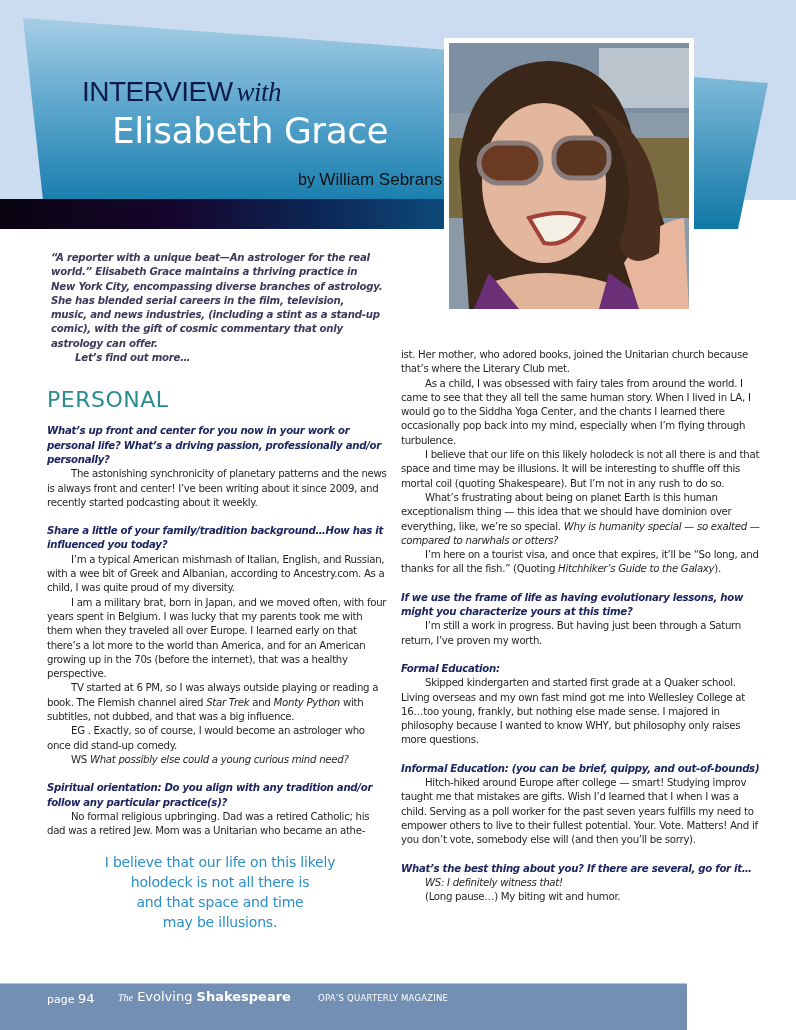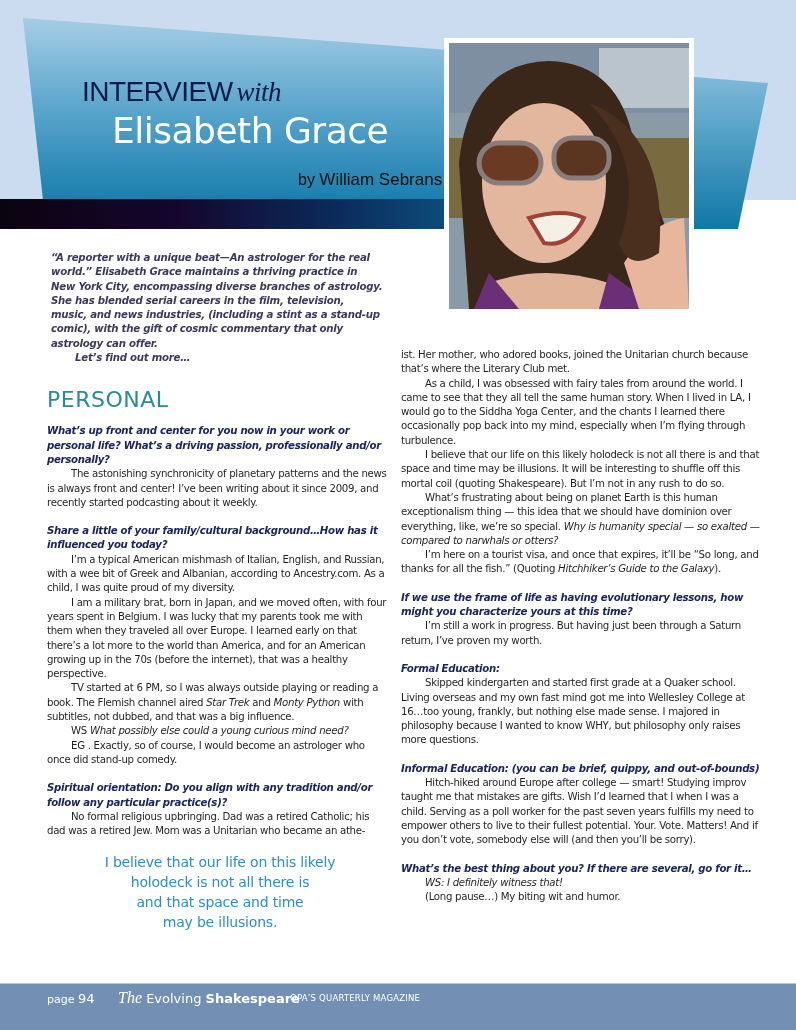--- a/index.html
+++ b/index.html
@@ -43,28 +43,28 @@
        margin:0; text-indent:24px; letter-spacing:-0.3px; }
   .p.noindent { text-indent:0; }
   .p em { font-style:italic; }
   .gap { height:14px; }
 
   .pull-quote { position:absolute; left:62px; top:852px; width:316px; text-align:center;
                 font-family:"DejaVu Sans", sans-serif; font-size:14px; line-height:20px; color:#2a8fc9;
                 letter-spacing:-0.2px; }
   .pull-quote span { display:block; }
 
-  .footer { position:absolute; left:0; top:983px; width:796px; height:47px; background:#7390b4;
+  .footer { position:absolute; left:0; top:983px; width:687px; height:47px; background:#7390b4;
             border-top:1px solid #b8c8d4; }
   .footer-page { position:absolute; left:47px; top:7px; font-size:11px; color:#ffffff; white-space:nowrap; }
   .footer-page .num { font-size:13px; }
   .footer-mag { position:absolute; left:118px; top:5px; color:#ffffff; white-space:nowrap; font-size:13px; }
-  .footer-mag .the { font-family:"Liberation Serif", serif; font-style:italic; font-size:16px; }
+  .footer-mag .the { font-family:"Liberation Serif", serif; font-style:italic; font-size:10px; }
   .footer-mag .astro { font-weight:bold; }
-  .footer-tag { position:absolute; left:290px; top:9px; font-size:8.5px; color:#ffffff; white-space:nowrap; letter-spacing:0.2px; }
+  .footer-tag { position:absolute; left:290px; top:9px; font-size:8.5px; color:#ffffff; white-space:nowrap; letter-spacing:0.2px;padding-left:28px; }
 </style>
 </head>
 <body>
 
 <div class="bg-light"></div>
 
 <svg class="panel-left" viewBox="0 0 450 230" width="450" height="230">
   <defs>
     <linearGradient id="gl" x1="0" y1="0" x2="0" y2="1">
       <stop offset="0" stop-color="#a6cde4"></stop>
@@ -121,26 +121,26 @@
     <span>“A reporter with a unique beat—An astrologer for the real world.” Elisabeth Grace maintains a thriving practice in New York City, encompassing diverse branches of astrology. She has blended serial careers in the film, television, music, and news industries, (including a stint as a stand-up comic), with the gift of cosmic commentary that only astrology can offer.</span>
     <span class="indent">Let’s find out more…</span>
   </p>
 
   <h2 class="section-heading">PERSONAL</h2>
 
   <p class="q">What’s up front and center for you now in your work or personal life? What’s a driving passion, professionally and/or personally?</p>
   <p class="p">The astonishing synchronicity of planetary patterns and the news is always front and center! I’ve been writing about it since 2009, and recently started podcasting about it weekly.</p>
   <div class="gap"></div>
 
-  <p class="q">Share a little of your family/cultural background…How has it influenced you today?</p>
+  <p class="q">Share a little of your family/tradition background…How has it influenced you today?</p>
   <p class="p">I’m a typical American mishmash of Italian, English, and Russian, with a wee bit of Greek and Albanian, according to Ancestry.com. As a child, I was quite proud of my diversity.</p>
   <p class="p">I am a military brat, born in Japan, and we moved often, with four years spent in Belgium. I was lucky that my parents took me with them when they traveled all over Europe. I learned early on that there’s a lot more to the world than America, and for an American growing up in the 70s (before the internet), that was a healthy perspective.</p>
   <p class="p"><span>TV started at 6 PM, so I was always outside playing or reading a book. The Flemish channel aired </span><em>Star Trek</em><span> and </span><em>Monty Python</em><span> with subtitles, not dubbed, and that was a big influence.</span></p>
+  <p class="p">EG . Exactly, so of course, I would become an astrologer who once did stand-up comedy.</p>
   <p class="p"><span>WS </span><em>What possibly else could a young curious mind need?</em></p>
-  <p class="p">EG . Exactly, so of course, I would become an astrologer who once did stand-up comedy.</p>
   <div class="gap"></div>
 
   <p class="q">Spiritual orientation:  Do you align with any tradition and/or follow any particular practice(s)?</p>
   <p class="p">No formal religious upbringing. Dad was a retired Catholic; his dad was a retired Jew. Mom was a Unitarian who became an athe-</p>
 </div>
 
 <div class="pull-quote">
   <span>I believe that our life on this likely</span>
   <span>holodeck is not all there is</span>
   <span>and that space and time</span>

